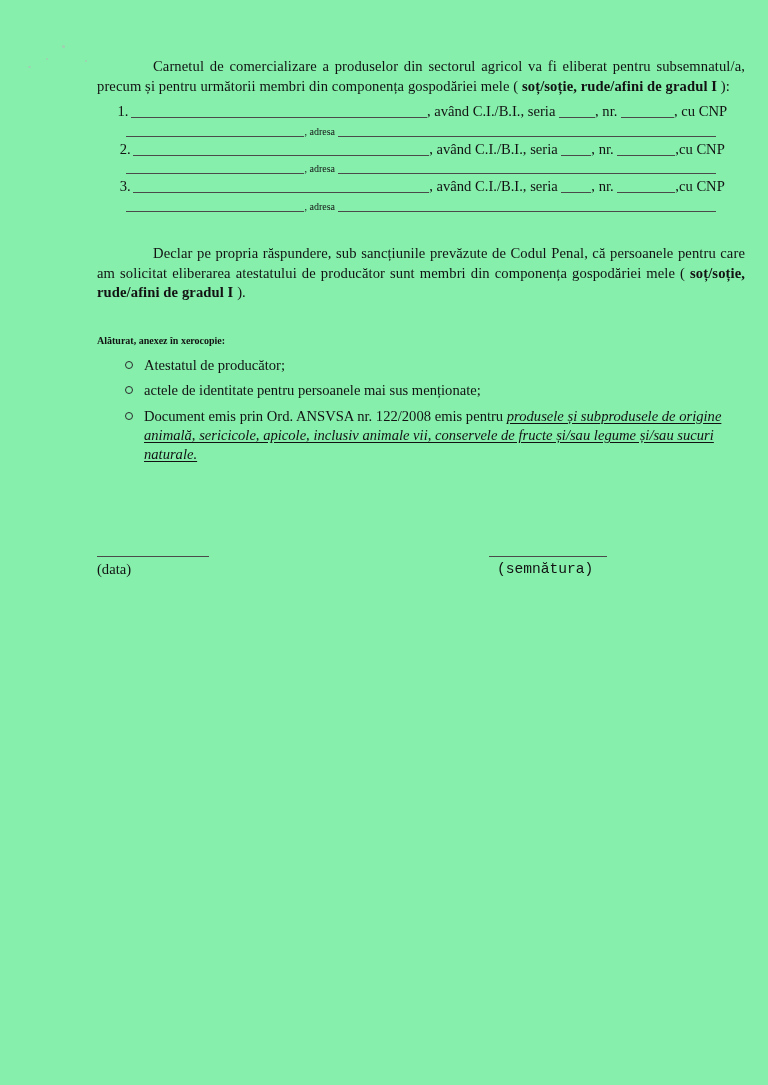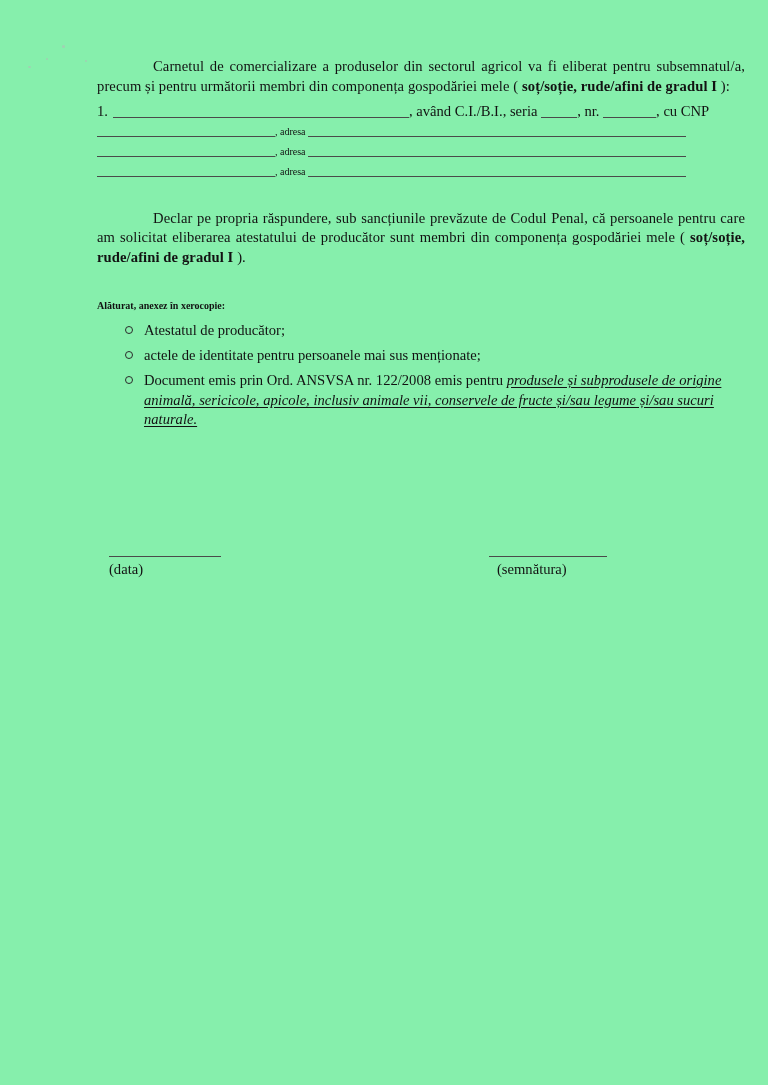--- a/index.html
+++ b/index.html
@@ -49,20 +49,21 @@
   }
   p.para.second {
     margin-top: 28px;
   }
 
   b, .b { font-weight: bold; }
 
   
   .rows {
     margin-top: 7px;
+    text-align: center;
   }
   .idrow {
     font-size: 14.6px;
     line-height: 17.6px;
     white-space: nowrap;
     position: relative;
   }
   .idrow .num {
     display: inline-block;
     width: 16px;
@@ -129,33 +130,33 @@
     position: absolute;
     left: 97px;
     top: 556px;
     width: 648px;
     height: 40px;
   }
   .sign .slot {
     position: absolute;
     top: 0;
   }
-  .sign .slot.date { left: 12px; }
+  .sign .slot.date { left: 0; }
   .sign .slot.signature { left: 392px; }
   .sign .rule {
     width: 112px;
     border-top: 1px solid #4a4a4a;
   }
   .sign .slot.signature .rule { width: 118px; }
   .sign .cap {
     font-size: 14.6px;
     line-height: 20px;
     padding-top: 2px;
   }
-  .sign .slot.signature .cap { padding-left: 8px; }
+  .sign .slot.signature .cap { padding-left: 8px; font-family: Liberation Mono, monospace; }
 </style>
 </head>
 <body>
 
 <div class="page">
 
   <div class="speckle" style="left:62px; top:45px; width:3px; height:3px;"></div>
   <div class="speckle" style="left:28px; top:66px; width:3px; height:2px;"></div>
   <div class="speckle" style="left:85px; top:60px; width:2px; height:2px;"></div>
   <div class="speckle" style="left:46px; top:58px; width:2px; height:2px;"></div>
@@ -169,25 +170,35 @@
       <div class="idrow">
         <span class="num">1.</span><span class="blank name"></span><span>, având C.I./B.I., seria</span>
         <span class="blank seria1"></span><span>, nr.</span>
         <span class="blank nr1"></span><span>, cu CNP</span>
       </div>
       <div class="adrrow">
         <span class="blank addr-left"></span><span>, adresa</span>
         <span class="blank addr-rest"></span>
       </div>
 
+      <div class="idrow">
+        <span class="num">2.</span><span class="blank name"></span><span>, având C.I./B.I., seria</span>
+        <span class="blank seria"></span><span>, nr.</span>
+        <span class="blank nr"></span><span>,cu CNP</span>
+      </div>
       <div class="adrrow">
         <span class="blank addr-left"></span><span>, adresa</span>
         <span class="blank addr-rest"></span>
       </div>
 
+      <div class="idrow">
+        <span class="num">3.</span><span class="blank name"></span><span>, având C.I./B.I., seria</span>
+        <span class="blank seria"></span><span>, nr.</span>
+        <span class="blank nr"></span><span>,cu CNP</span>
+      </div>
       <div class="adrrow">
         <span class="blank addr-left"></span><span>, adresa</span>
         <span class="blank addr-rest"></span>
       </div>
 
     </div>
 
     <p class="para second"><span>Declar pe propria răspundere, sub sancțiunile prevăzute de Codul Penal, că persoanele pentru care am solicitat eliberarea atestatului de producător sunt membri din componența gospodăriei mele ( </span><b>soț/soție, rude/afini de gradul I</b><span> ).</span></p>
 
     <div class="annex-title">Alăturat, anexez în xerocopie:</div>

